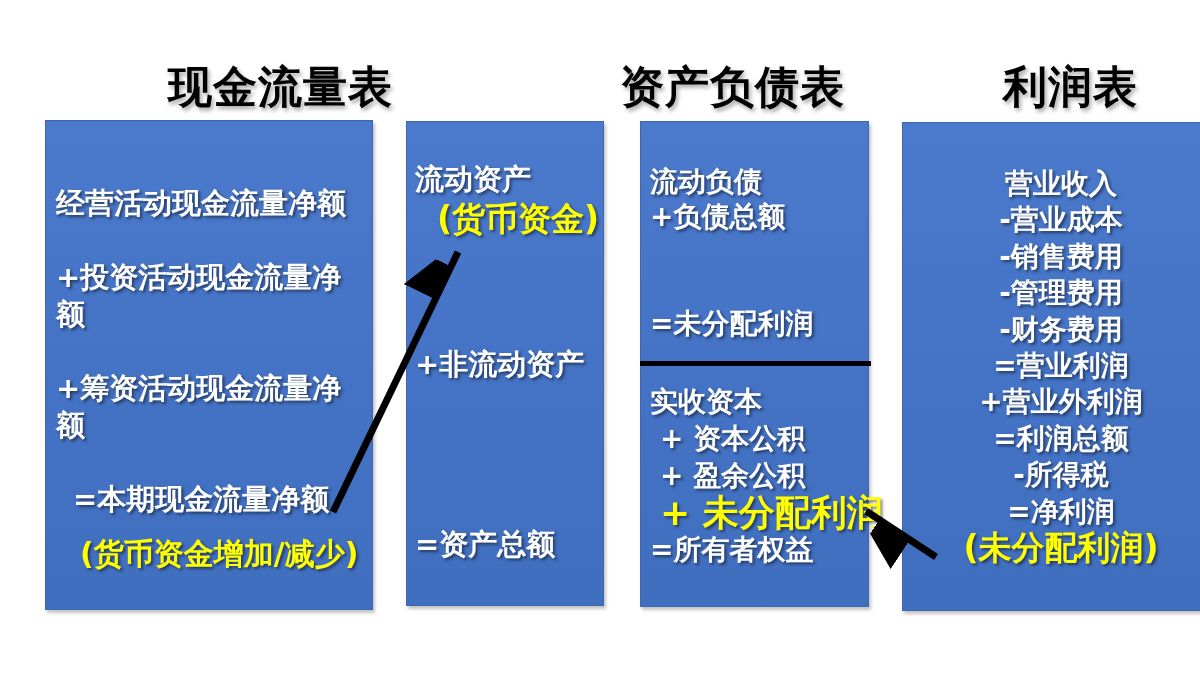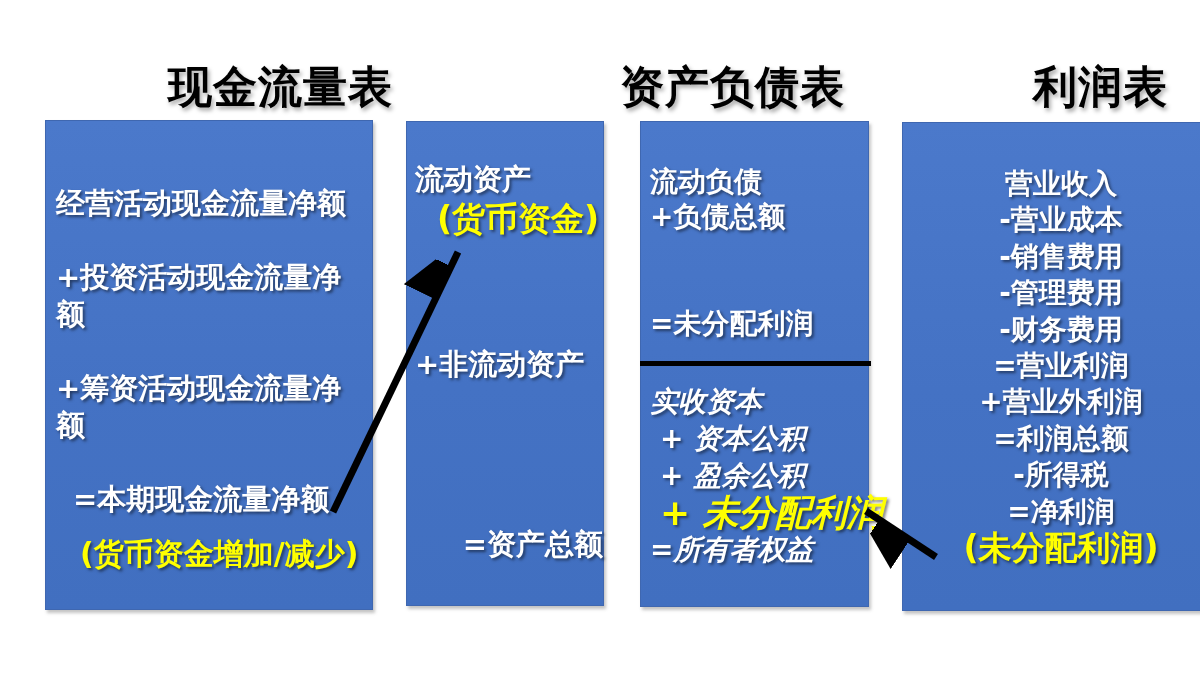--- a/index.html
+++ b/index.html
@@ -10,21 +10,21 @@
   }
   .title {
     position:absolute; top:58px; margin:0;
     font-size:44px; font-weight:bold; color:var(--title-black,#000);
     text-align:right; white-space:nowrap;
     text-shadow:2px 3px 4px rgba(0,0,0,0.35);
     letter-spacing:1px;
   }
   .title-cashflow { left:45px;  width:328px; transform:translateX(20px); }
   .title-balance  { left:406px; width:462px; transform:translateX(-23px); }
-  .title-income   { left:922px; width:270px; transform:translateX(-24px); }
+  .title-income   { left:892px; width:270px; transform:translateX(-24px); }
 
   .box {
     position:absolute;
     background:linear-gradient(180deg,#4b79cb 0%, var(--box-blue,#4472C4) 55%, #416fc0 100%);
     border:1px solid #3f67b0;
     box-shadow:2px 3px 3px rgba(125,125,125,0.45);
     box-sizing:border-box;
     color:var(--text-white,#fff);
     font-weight:bold;
   }
@@ -38,26 +38,26 @@
   
   .box-cashflow .content { padding:64px 0 0 10px; width:302px; font-size:29px; line-height:37px; }
   .box-cashflow .para { margin:0 0 37px 0; }
   .box-cashflow .last { margin:17px; }
   .box-cashflow .yellow-line { margin:0 0 0 24px; font-size:30px; white-space:nowrap; }
 
   
   .box-assets .content { padding:38px 0 0 8px; font-size:29px; line-height:38px; }
   .box-assets .yellow-line { margin-left:22px; font-size:33px; line-height:42px; white-space:nowrap; }
   .box-assets .noncurrent { margin-top:105px; }
-  .box-assets .total      { margin-top:142px;text-align:right; }
+  .box-assets .total      { margin-top:142px; }
 
   
   .box-liab .top { padding:42px 0 0 9px; font-size:28px; line-height:35px; }
   .box-liab .liab-total { margin-top:72px; }
-  .box-liab .bottom { position:absolute; left:9px; top:261px; font-size:28px; line-height:37px;font-style:italic; }
+  .box-liab .bottom { position:absolute; left:9px; top:261px; font-size:28px; line-height:37px; }
   .box-liab .indent { padding-left:10px; }
   .box-liab .yellow-line { font-size:36px; white-space:nowrap; }
 
   
   .box-income .content { padding-top:43px; font-size:28px; line-height:36.4px; text-align:center; }
   .box-income .yellow-line { font-size:33px; white-space:nowrap; }
 
   .yellow, .yellow-line { color:var(--highlight-yellow,#FFFF00); }
 
   .overlay { position:absolute; left:0; top:0; pointer-events:none; }

